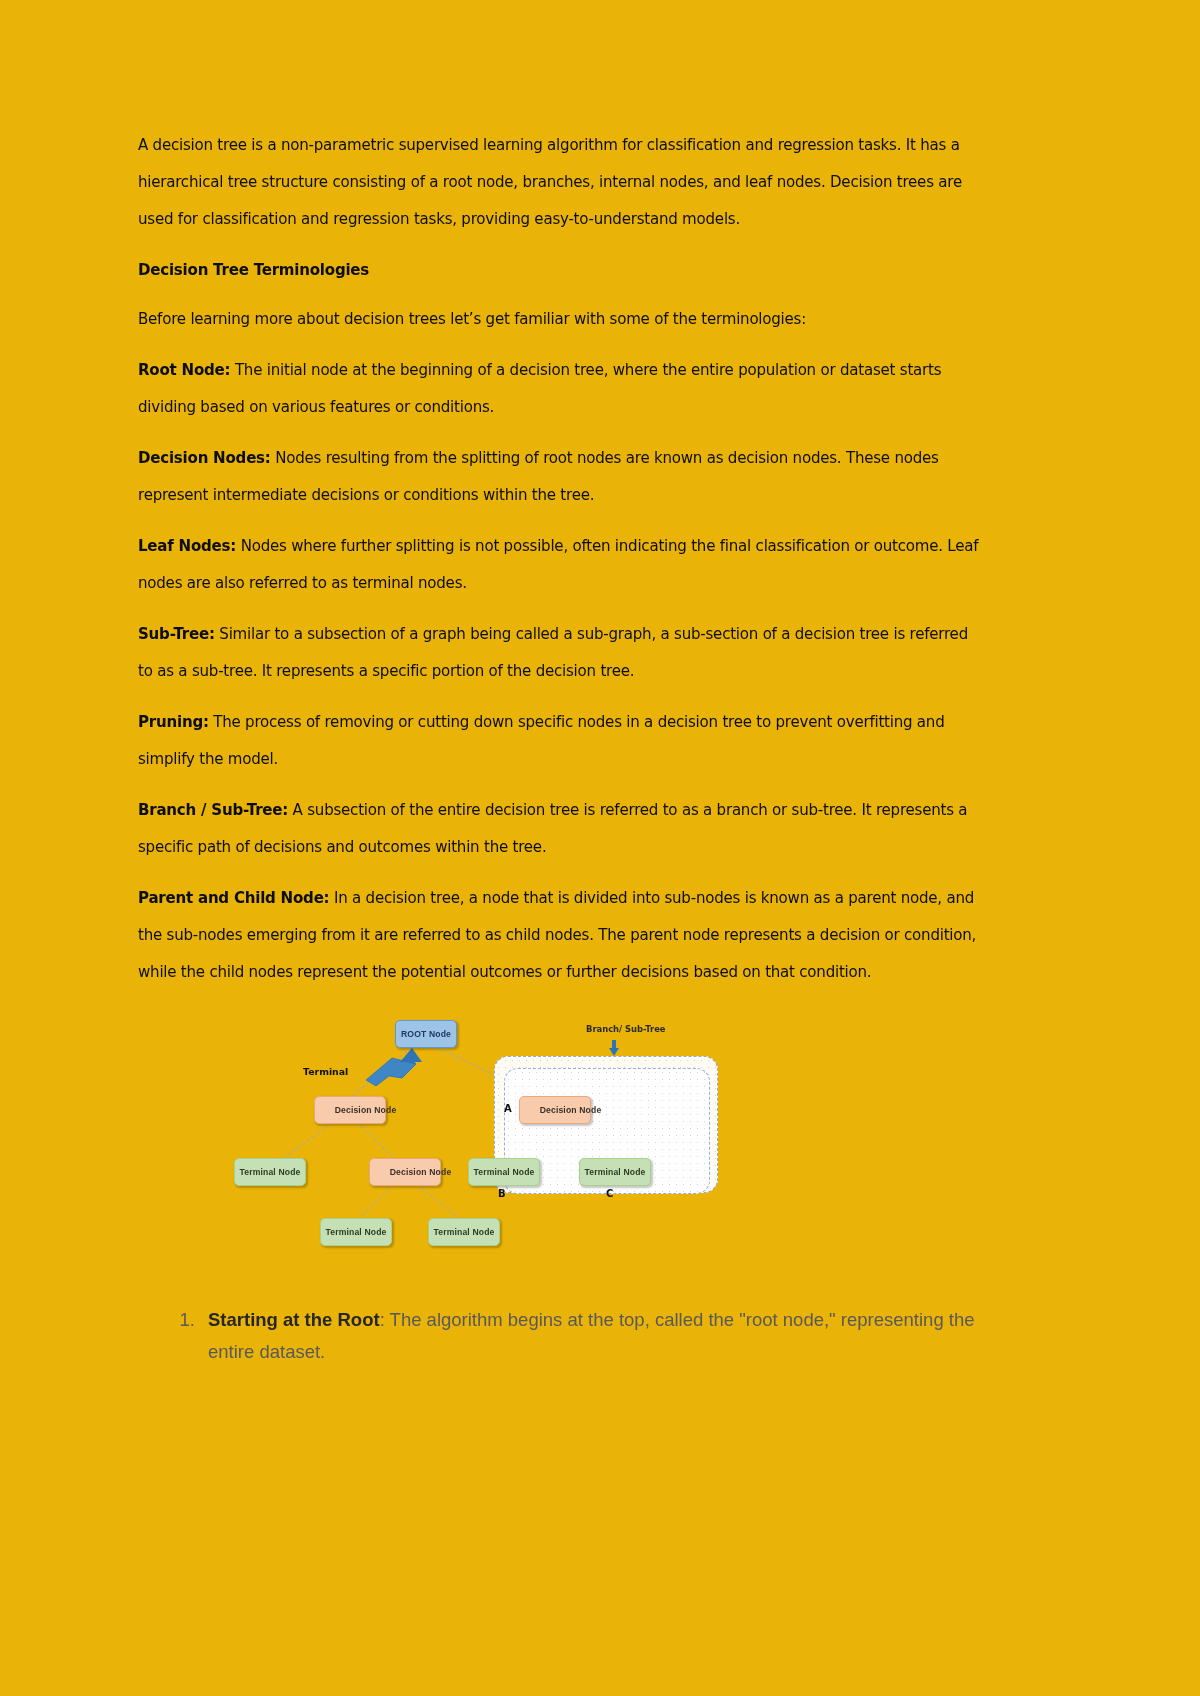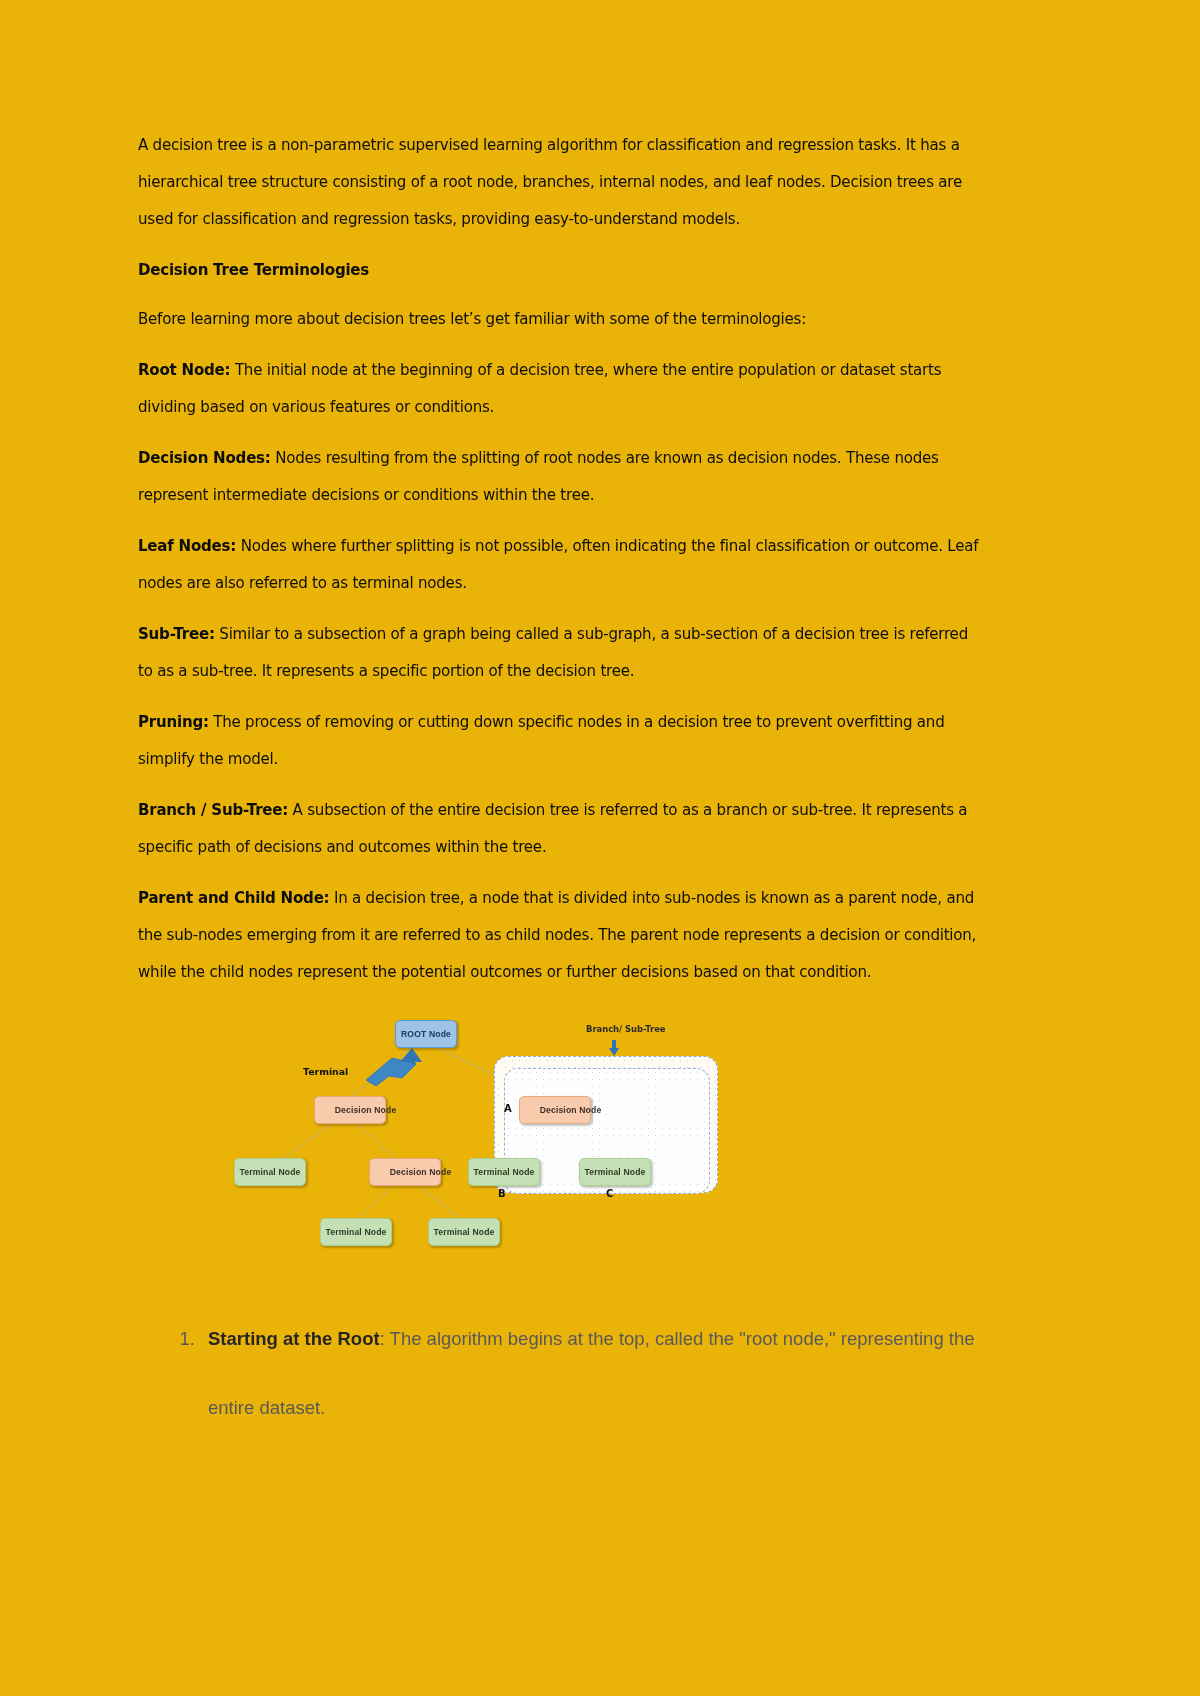--- a/index.html
+++ b/index.html
@@ -162,21 +162,21 @@
     color: #262626;
     margin: 24px 0 0 0;
     letter-spacing: -0.1px;
   }
   ol.steps {
     margin: 42px 0 0 0;
     padding-left: 62px;
     font-family: "Liberation Sans", sans-serif;
     font-size: 18.5px;
     color: #595959;
-    line-height: 69px;
+    line-height: 32px;
   }
   ol.steps li {
     padding-left: 8px;
   }
   ol.steps li b {
     color: #262626;
     font-weight: bold;
   }
 </style>
 </head>

